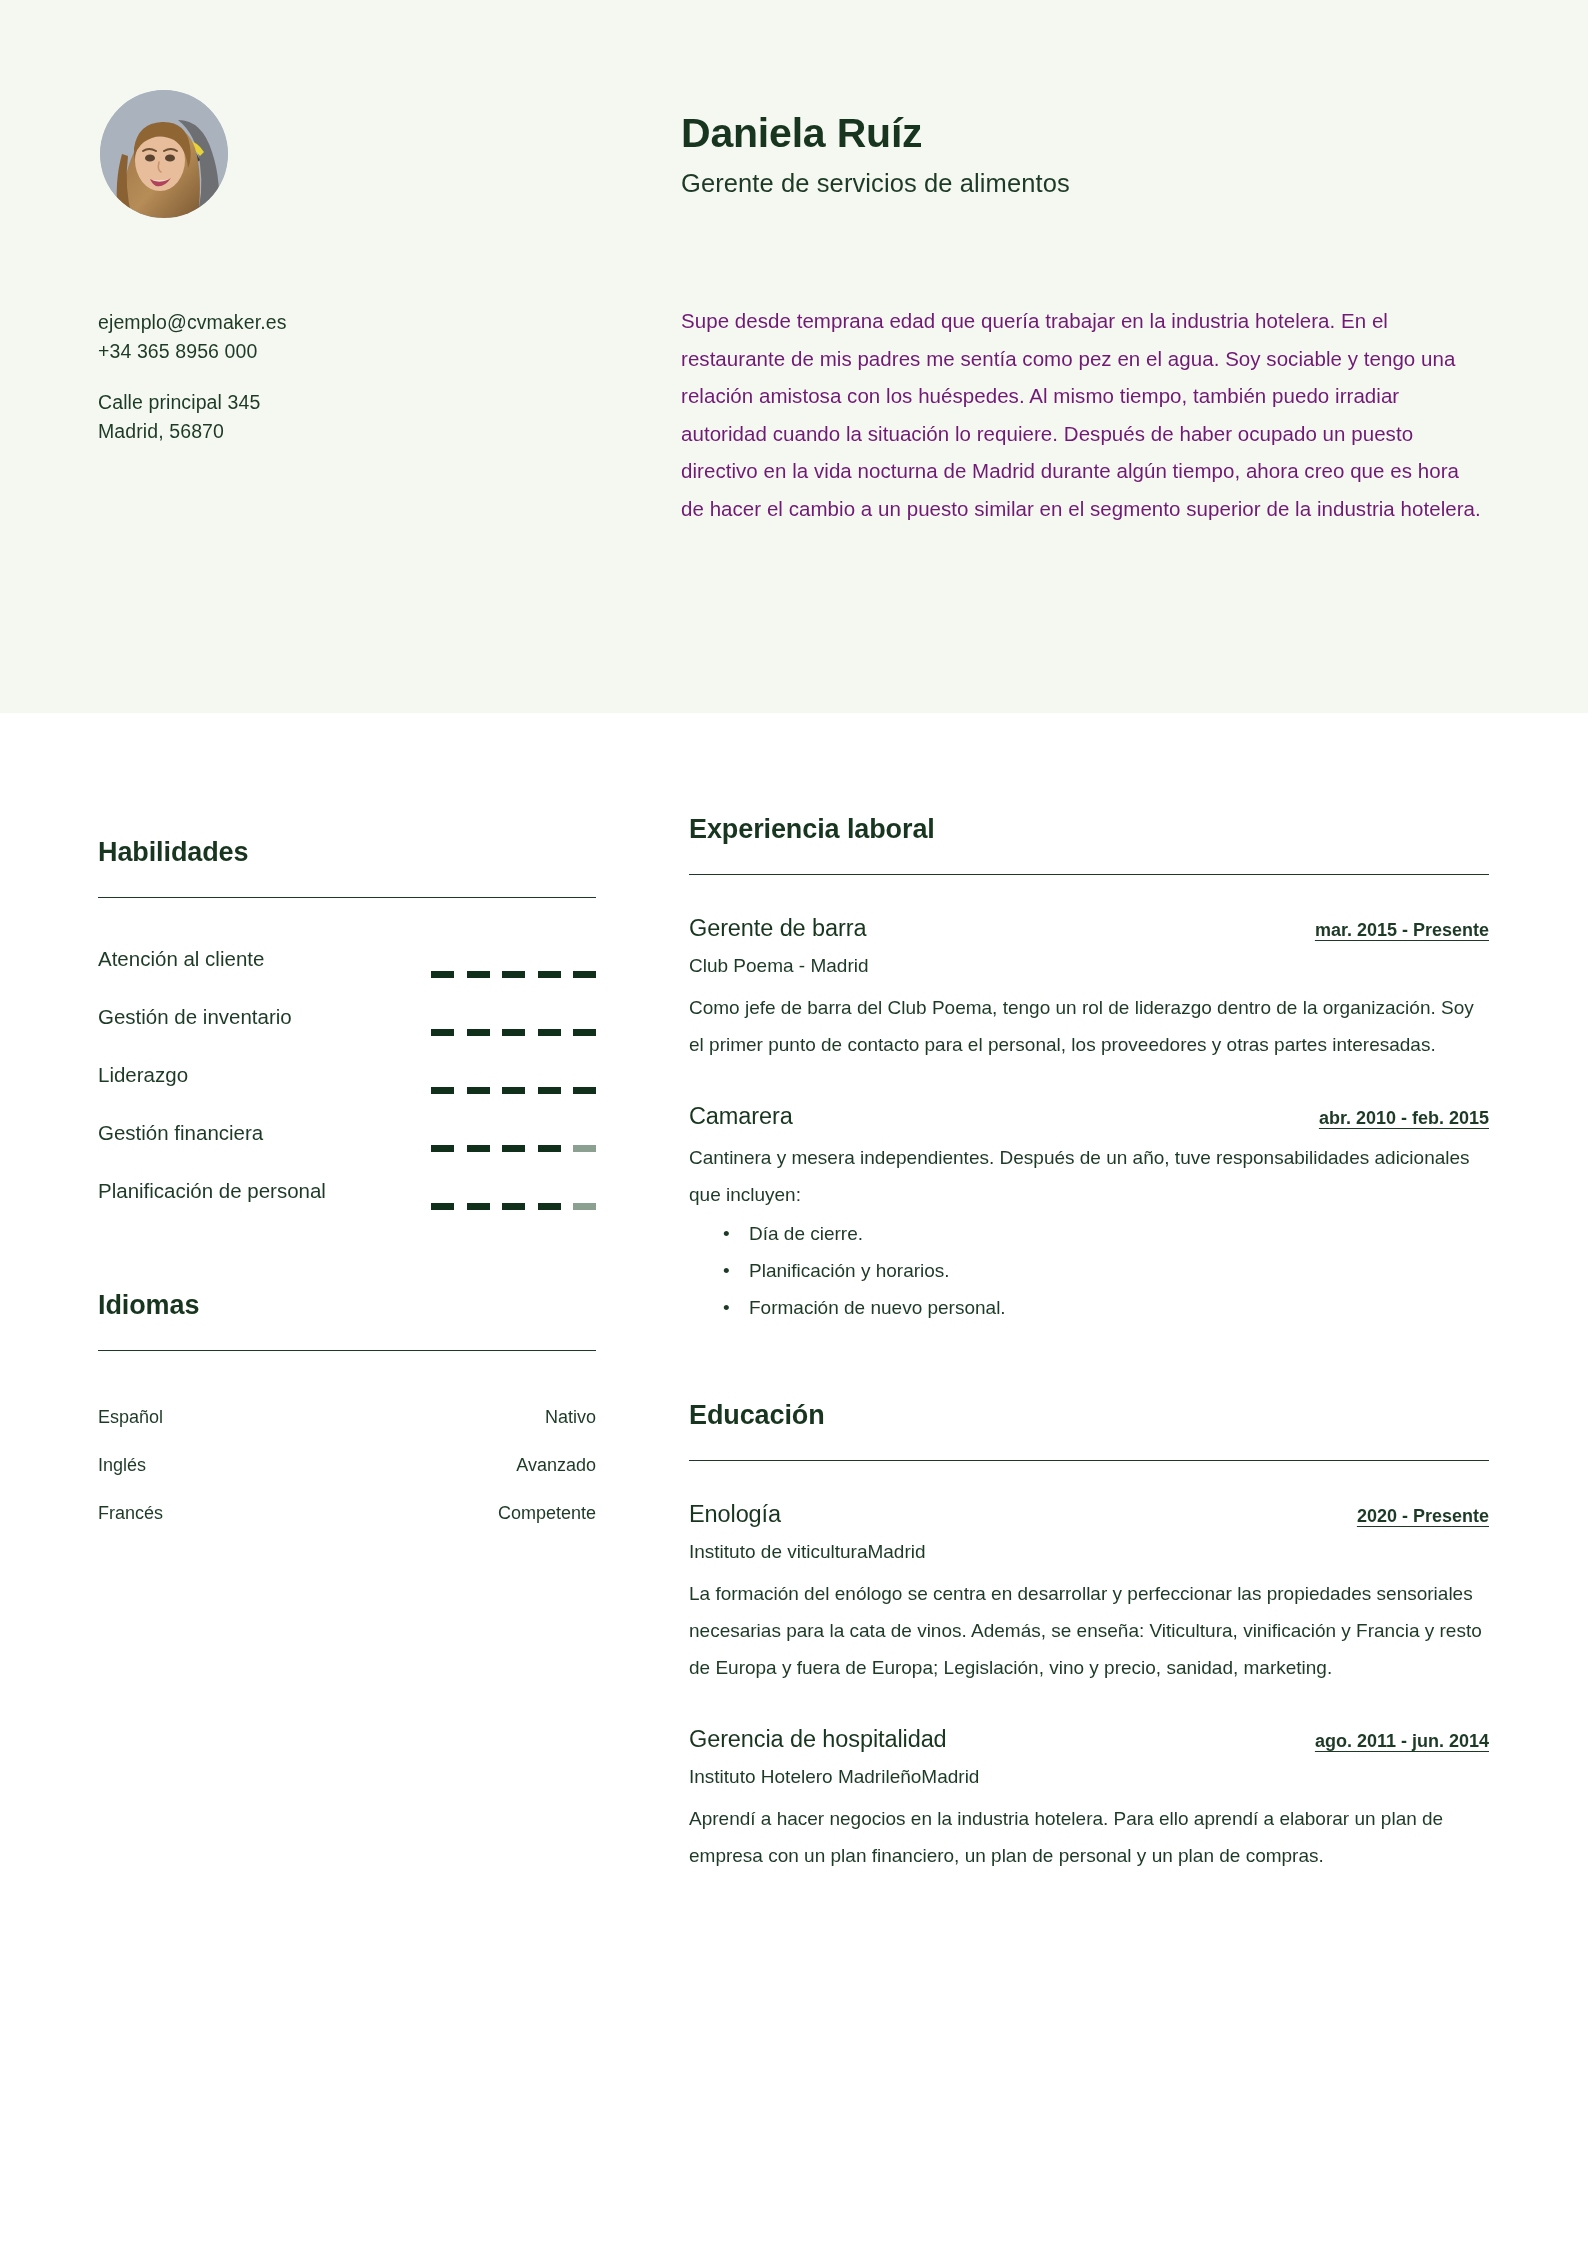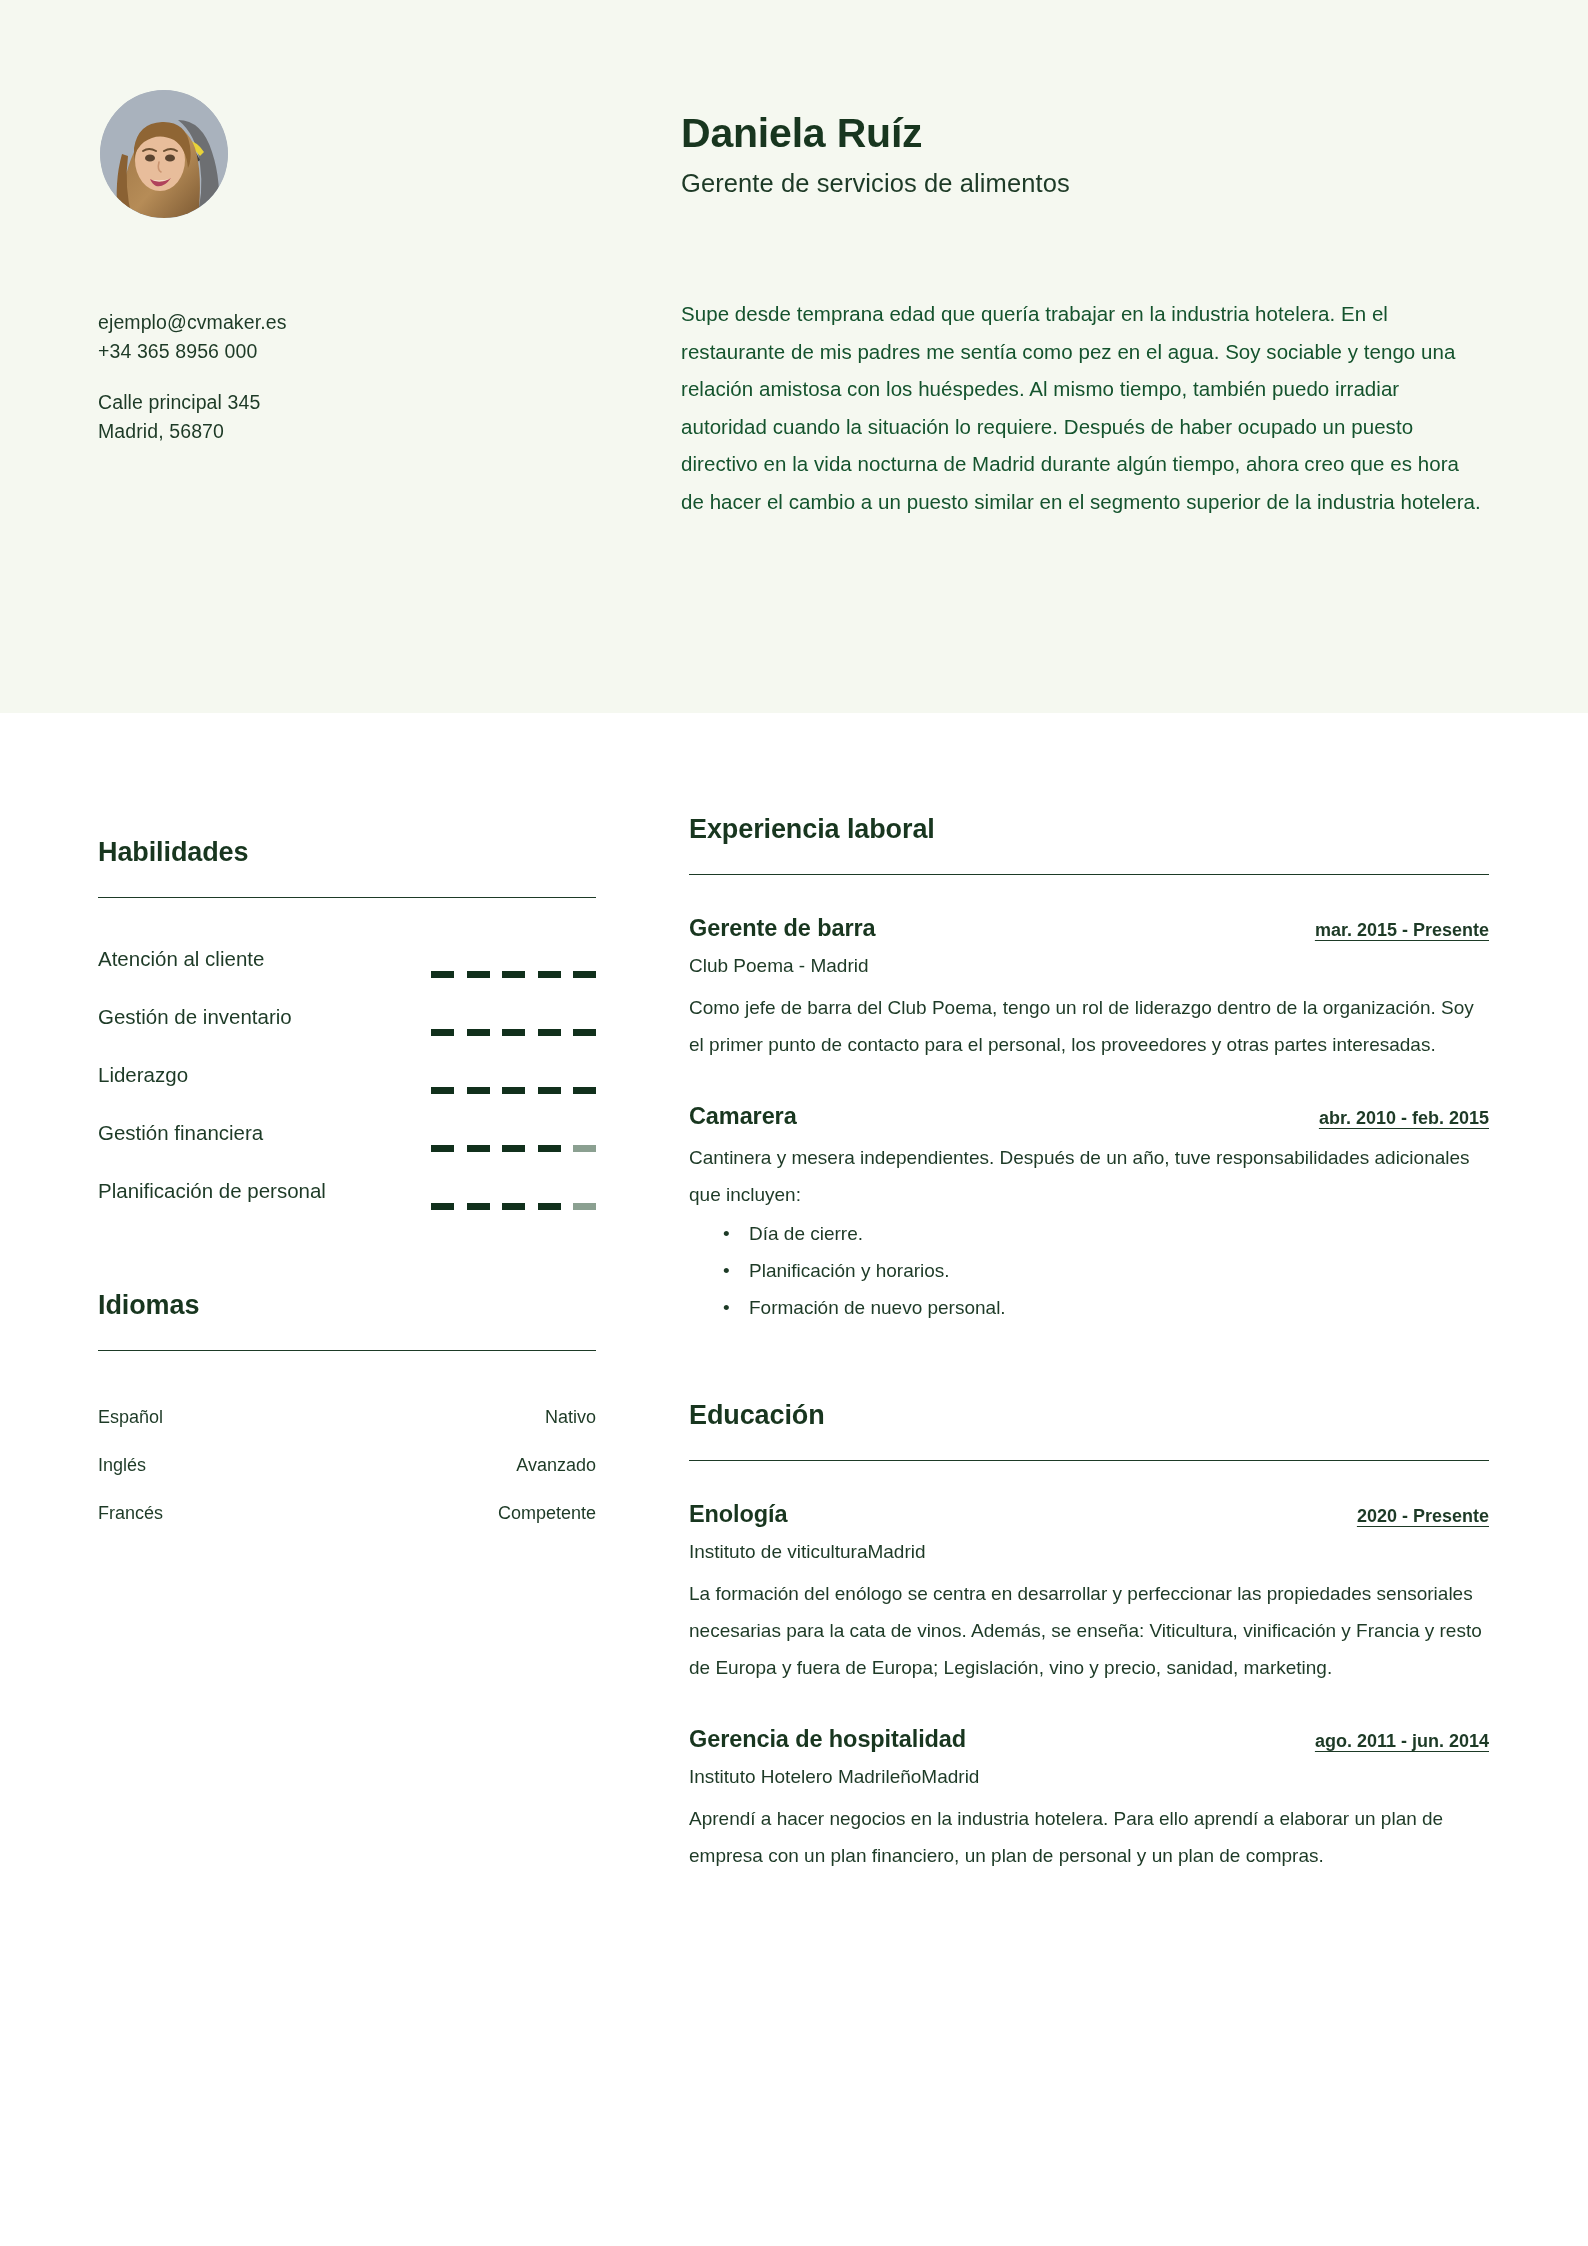--- a/index.html
+++ b/index.html
@@ -67,25 +67,25 @@
   }
   .job-title {
     font-size: 25.5px;
     line-height: 38px;
     color: #1d3a26;
     margin-top: 6px;
     letter-spacing: 0.1px;
   }
   .summary {
     position: absolute;
-    left: 681px; top: 295px;
+    left: 681px; top: 302px;
     width: 800px;
     font-size: 20.5px;
     line-height: 37.5px;
-    color: #14532d;
+    color: #701a75;
     letter-spacing: 0.05px;
   }
 
   
   .left-col {
     position: absolute;
     left: 98px; top: 835px;
     width: 498px;
   }
   .right-col {
@@ -149,21 +149,21 @@
   
   .entries { margin-top: 36px; }
   .entry { margin-bottom: 36px; }
   .entry-head {
     display: flex;
     justify-content: space-between;
     align-items: baseline;
   }
   .entry-title {
     font-size: 23.5px;
-    font-weight: bold;
+    font-weight: normal;
     color: #18361f;
     line-height: 34px;
     letter-spacing: -0.1px;
   }
   .entry-date {
     font-size: 18px;
     color: #1d3a26;
     text-decoration: underline;
     text-underline-offset: 4px;
     white-space: nowrap;

